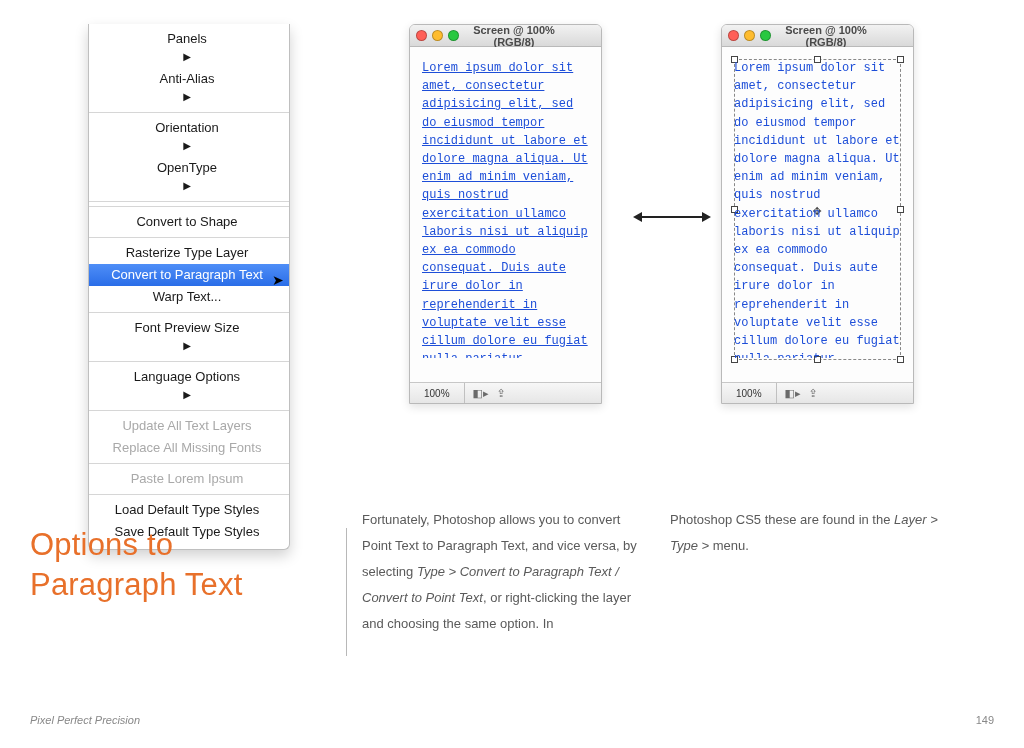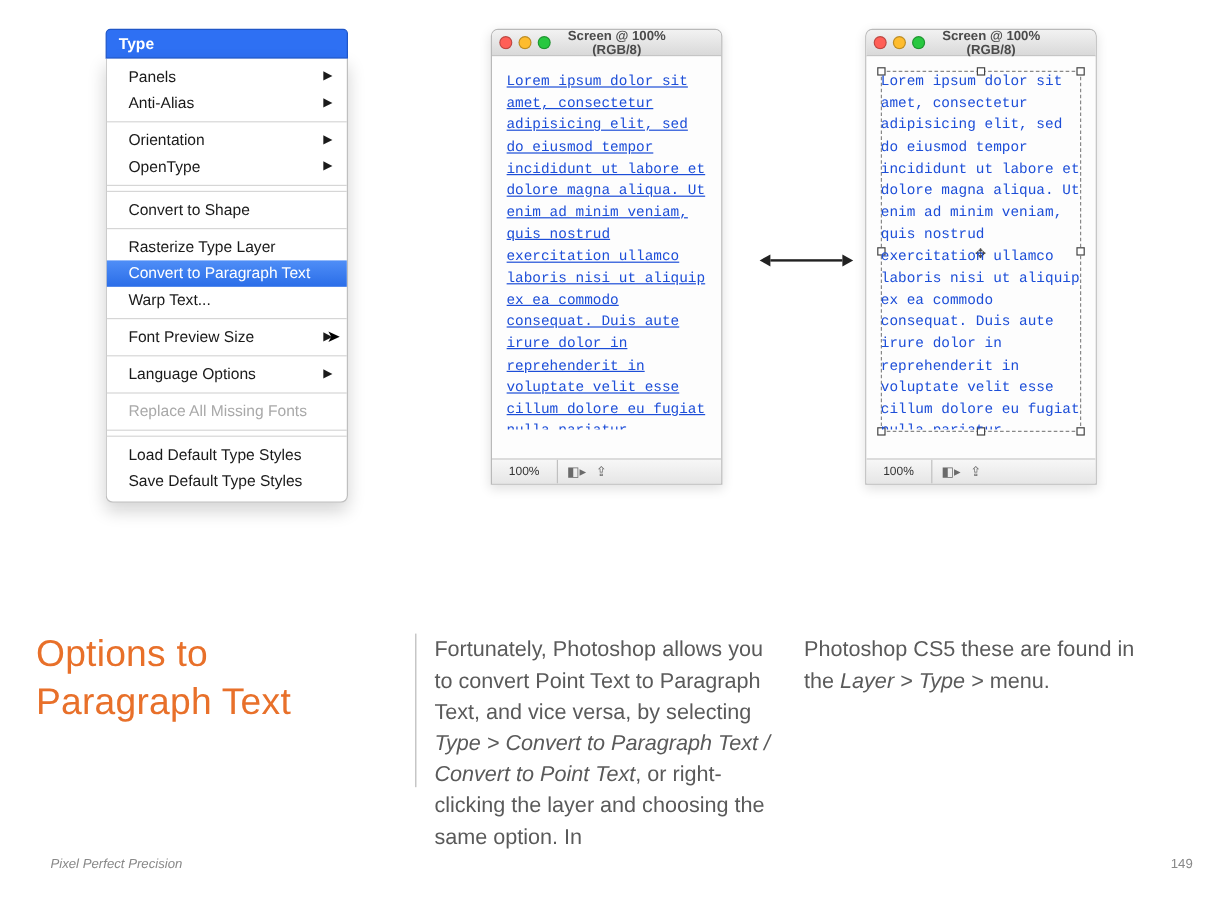--- a/index.html
+++ b/index.html
@@ -34,25 +34,26 @@
     background:#fff;
     border:1px solid #bfbfbf;
     border-top:none;
     border-radius:0 0 6px 6px;
     box-shadow: 0 6px 14px rgba(0,0,0,0.18);
     padding:4px 0 6px 0;
   }
   .menu-item {
     display:flex;
     align-items:center;
-    justify-content:space-between;
-    padding:2px 12px 2px 18px;
+    justify-content:flex-end;
+    padding:2px 12px 2px 8px;
     font-size:13px;
     color:#1a1a1a;
     line-height:18px;
+    flex-direction:column;
   }
   .menu-item.disabled { color:#a9a9a9; }
   .menu-item .arrow {
     font-size:10px;
     color:#1a1a1a;
   }
   .menu-item.highlight {
     background: linear-gradient(#4f8ef7,#2a6de8);
     color:#fff;
   }
@@ -185,47 +186,45 @@
   }
   .col-divider {
     position:absolute;
     left:346px; top:528px;
     height:128px;
     width:1px;
     background:#b8b8b8;
   }
   .col1, .col2 {
     position:absolute;
-    top:528px;
+    top:507px;
     width:290px;
-    font-size:18px;
+    font-size:13px;
     line-height:26px;
     color:#5a5a5a;
   }
   .col1 { left:362px; }
   .col2 { left:670px; }
   em.ital { font-style:italic; }
 
   
   .footer-left, .footer-right {
     position:absolute;
     bottom:22px;
     font-size:11px;
     color:#888;
     font-style:italic;
-    margin-left:12px;
   }
   .footer-left { left:30px; }
   .footer-right { right:30px; font-style:normal; }
 </style>
 </head>
 <body>
 
 <div class="type-menu">
-  <div class="menu-title">Type</div>
   <div class="menu-body" id="menu-body">
       <div class="menu-item">
         <span>Panels</span>
         <span class="arrow">▶</span>
       </div>
       <div class="menu-item">
         <span>Anti-Alias</span>
         <span class="arrow">▶</span>
       </div>
       <div class="menu-sep"></div>
@@ -257,23 +256,29 @@
         <span>Font Preview Size</span>
         <span class="arrow">▶</span>
       </div>
       <div class="menu-sep"></div>
       <div class="menu-item">
         <span>Language Options</span>
         <span class="arrow">▶</span>
       </div>
       <div class="menu-sep"></div>
       <div class="menu-item disabled">
+        <span>Update All Text Layers</span>
+      </div>
+      <div class="menu-item disabled">
         <span>Replace All Missing Fonts</span>
       </div>
       <div class="menu-sep"></div>
+      <div class="menu-item disabled">
+        <span>Paste Lorem Ipsum</span>
+      </div>
       <div class="menu-sep"></div>
       <div class="menu-item">
         <span>Load Default Type Styles</span>
       </div>
       <div class="menu-item">
         <span>Save Default Type Styles</span>
       </div>
     </div>
 </div>
 <div class="cursor-pointer">➤</div>

